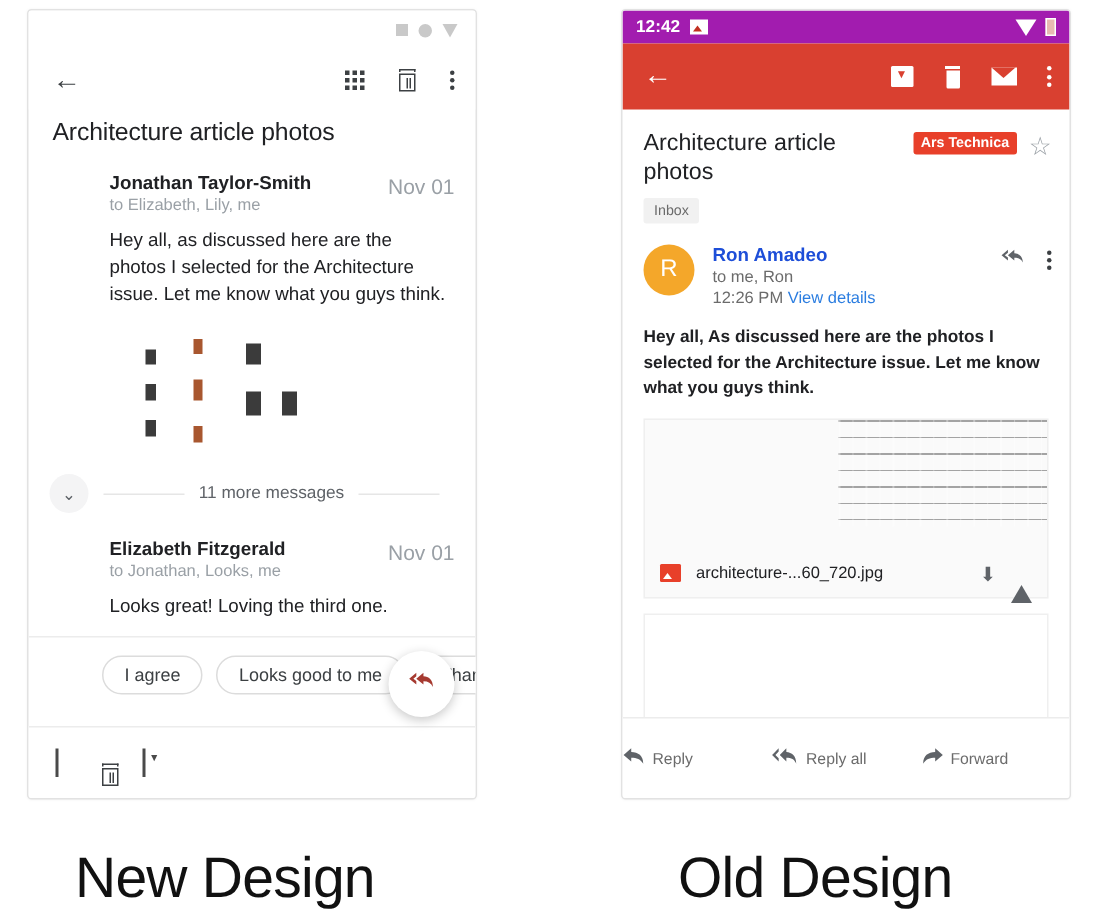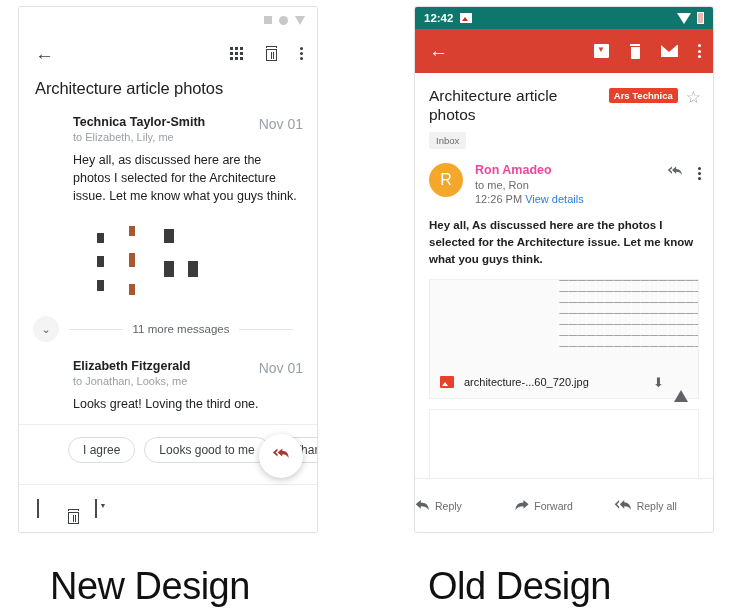--- a/index.html
+++ b/index.html
@@ -119,21 +119,21 @@
     width: 44px; height: 44px; border-radius: 50%; background: #fff;
     box-shadow: 0 2px 7px rgba(0,0,0,.22);
     display: flex; align-items: center; justify-content: center;
     color: #a63a30; font-size: 17px; z-index: 5;
   }
 
   
   #phone-old { left: 414px; top: 6px; width: 300px; height: 527px; }
 
   .old-status {
-    height: 22px; background: #0f766e; display: flex; align-items: center;
+    height: 22px; background: #a21caf; display: flex; align-items: center;
     padding: 0 9px; color: #fff; font-size: 11.5px; font-weight: bold;
   }
   .os-img { width: 12px; height: 10px; background: #fff; margin-left: 7px;
             position: relative; }
   .os-img:after { content:""; position:absolute; left:2px; bottom:2px;
                   width:0; height:0; border-left:3px solid transparent;
                   border-right:3px solid transparent; border-bottom:4px solid #c13021;}
   .os-right { margin-left: auto; display: flex; align-items: center; gap: 6px; }
   .wifi-ic { width: 0; height: 0; border-left: 7px solid transparent;
              border-right: 7px solid transparent; border-top: 11px solid #fff; }
@@ -175,21 +175,21 @@
     font-size: 9.5px; padding: 3px 7px; border-radius: 2px; margin-top: 8px;
   }
 
   .old-sender { display: flex; align-items: flex-start; padding: 14px 12px 0 14px; }
   .av-circle {
     width: 34px; height: 34px; border-radius: 50%; background: #f4a72a;
     color: #fff; font-size: 16px; display: flex; align-items: center;
     justify-content: center; flex: 0 0 34px;
   }
   .os-meta { padding-left: 12px; flex: 1; }
-  .os-name { font-size: 12.5px; font-weight: bold; color: #ec4899; }
+  .os-name { font-size: 12.5px; font-weight: bold; color: #1d4ed8; }
   .os-to { font-size: 11px; color: #6b6b6b; margin-top: 2px; }
   .os-time { font-size: 11px; color: #6b6b6b; margin-top: 2px; }
   .os-time a { color: #2b7de0; text-decoration: none; }
   .os-actions { display: flex; align-items: center; gap: 14px; padding-top: 2px; color:#5f6368; }
   .replyall-ic { font-size: 14px; color: #5f6368; }
 
   .old-body {
     font-size: 11.5px; color: #202124; line-height: 1.45;
     padding: 12px 14px 0 14px; font-weight: bold;
   }
@@ -219,21 +219,21 @@
                gap: 4px; color: #6b6b6b; }
   .ob-action .gly { font-size: 15px; color: #5f6368; line-height: 1; }
   .ob-action .lbl { font-size: 10.5px; color: #6b6b6b; }
 
   
   .caption {
     position: absolute; bottom: 6px; font-size: 38px; color: #111;
     font-family: Liberation Sans, sans-serif; letter-spacing: -0.5px;
   }
   #cap-new { left: 50px; }
-  #cap-old { left: 428px; }
+  #cap-old { left: 452px; }
 
   
   .img-building-a {
     width: 100%; height: 100%;
     background:
       linear-gradient(to bottom, #2a6fb5 0%, #2a6fb5 22%, #cfcac2 22%, #cfcac2 100%) left top / 22% 100% no-repeat,
       linear-gradient(to bottom, #ebe8e3, #d8d4cd);
   }
   .img-building-a .w { position:absolute; background:#3b3b3b; }
   .img-building-a .o { position:absolute; background:#a8572f; }
@@ -313,21 +313,21 @@
           </span>
       </span>
     </div>
 
     <div class="new-subject">Architecture article photos</div>
 
     <div class="msg-block">
       <div class="msg-head">
         <span class="avatar"><span class="av-photo-1"></span></span>
         <span class="msg-meta">
-          <div class="m-name">Technica Taylor-Smith</div>
+          <div class="m-name">Jonathan Taylor-Smith</div>
           <div class="m-to">to Elizabeth, Lily, me</div>
         </span>
         <span class="m-date">Nov 01</span>
       </div>
       <div class="m-body">Hey all, as discussed here are the photos I selected for the Architecture issue. Let me know what you guys think.</div>
       <div class="thumbs">
         <span class="thumb thumb-a">
           <span class="img-building-a">
             <i class="w" style="left:16%;top:18%;width:5%;height:12%"></i>
             <i class="w" style="left:16%;top:46%;width:5%;height:13%"></i>
@@ -497,33 +497,33 @@
       <span class="ob-action">
         <span class="gly">
           <svg width="16" height="12" viewBox="0 0 22 16">
               <path d="M8 1 L1 7 L8 13 L8 9.6 C13 9.6 16.6 11 19 15 C19 7.6 14.4 4.6 8 4.4 Z" fill="#5f6368"></path>
             </svg>
         </span>
         <span class="lbl">Reply</span>
       </span>
       <span class="ob-action">
         <span class="gly">
-          <svg width="16" height="12" viewBox="0 0 22 16">
-              <path d="M13 1 L20 7 L13 13 L13 9.6 C8 9.6 4.4 11 2 15 C2 7.6 6.6 4.6 13 4.4 Z" fill="#5f6368"></path>
-            </svg>
-        </span>
-        <span class="lbl">Forward</span>
-      </span>
-      <span class="ob-action">
-        <span class="gly">
           <svg width="19" height="12" viewBox="0 0 26 16">
             <path d="M7 1 L1 7 L7 13 L7 10 L4 7 L7 4 Z" fill="#5f6368"></path>
             <path d="M14 1 L8 7 L14 13 L14 9.6 C18.5 9.6 21.5 11 23 15 C23 7.8 19 4.8 14 4.4 Z" fill="#5f6368"></path>
           </svg>
         </span>
         <span class="lbl">Reply all</span>
       </span>
+      <span class="ob-action">
+        <span class="gly">
+          <svg width="16" height="12" viewBox="0 0 22 16">
+              <path d="M13 1 L20 7 L13 13 L13 9.6 C8 9.6 4.4 11 2 15 C2 7.6 6.6 4.6 13 4.4 Z" fill="#5f6368"></path>
+            </svg>
+        </span>
+        <span class="lbl">Forward</span>
+      </span>
     </div>
   </div>
 
   <div class="caption" id="cap-new">New Design</div>
   <div class="caption" id="cap-old">Old Design</div>
 </div>
 
 </body></html>

